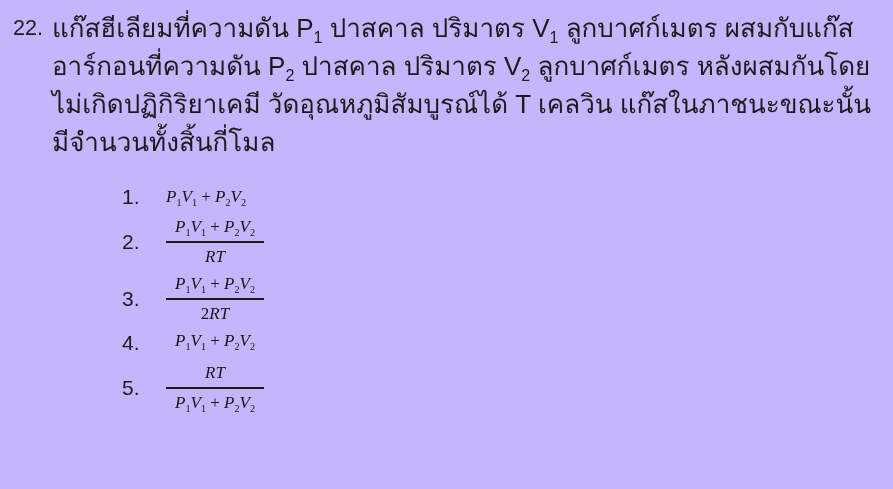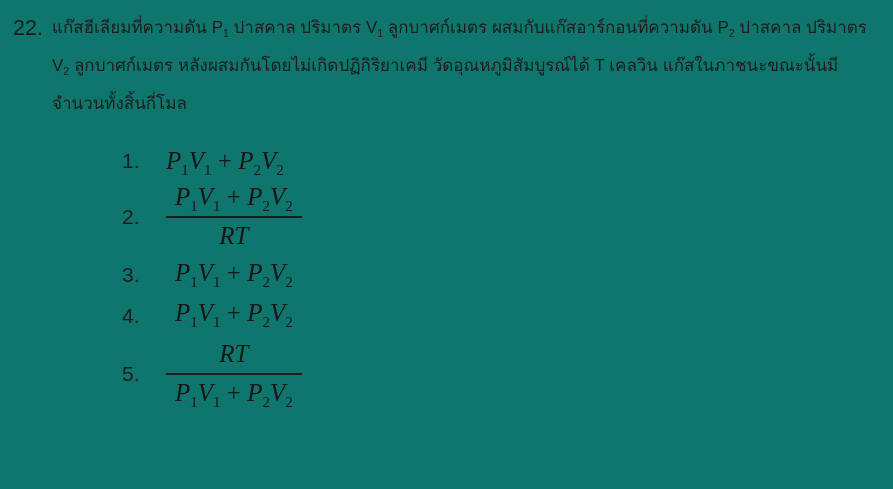--- a/index.html
+++ b/index.html
@@ -1,37 +1,37 @@
 <!DOCTYPE html>
 <html><head>
 <meta charset="utf-8">
 <style>
   html, body { margin: 0; padding: 0; background: #ffffff; }
   .page {
     position: relative;
     width: 893px;
     height: 489px;
-    background: #0f766e;
+    background: #c4b5fd;
     color: #1c1c1c;
     font-family: "Liberation Sans", sans-serif;
     overflow: hidden;
     box-sizing: border-box;
   }
   .question {
     display: flex;
     padding: 9px 12px 0 13px;
   }
   .q-num {
     flex: 0 0 39px;
     font-size: 21.5px;
     line-height: 38px;
   }
   .q-text {
     flex: 1;
-    font-size: 17px;
+    font-size: 26px;
     line-height: 38px;
   }
   .q-text sub, .latin-sub {
     font-size: 0.62em;
     line-height: 0;
   }
   .options {
     margin: 24px 0 0 122px;
     display: flex;
     flex-direction: column;
@@ -40,21 +40,21 @@
   .option {
     display: flex;
     align-items: center;
   }
   .opt-num {
     flex: 0 0 44px;
     font-size: 21px;
   }
   .formula {
     font-family: "Liberation Serif", serif;
-    font-size: 25px;
+    font-size: 17px;
     color: #161616;
   }
   .formula .mi { font-style: italic; }
   .formula .mn { font-style: normal; }
   .formula sub {
     font-size: 0.6em;
     font-style: normal;
     line-height: 0;
   }
   .frac {
@@ -86,21 +86,21 @@
       <div class="option">
         <span class="opt-num">1.</span>
         <span class="formula"><span class="mi">P</span><sub>1</sub><span class="mi">V</span><sub>1</sub><span class="mn"> + </span><span class="mi">P</span><sub>2</sub><span class="mi">V</span><sub>2</sub></span>
       </div>
       <div class="option">
         <span class="opt-num">2.</span>
         <span class="formula"><span class="frac"><span class="fr-num"><span class="mi">P</span><sub>1</sub><span class="mi">V</span><sub>1</sub><span class="mn"> + </span><span class="mi">P</span><sub>2</sub><span class="mi">V</span><sub>2</sub></span><span class="fr-den"><span class="mi">RT</span></span></span></span>
       </div>
       <div class="option">
         <span class="opt-num">3.</span>
-        <span class="formula"><span class="frac"><span class="fr-num"><span class="mi">P</span><sub>1</sub><span class="mi">V</span><sub>1</sub><span class="mn"> + </span><span class="mi">P</span><sub>2</sub><span class="mi">V</span><sub>2</sub></span></span></span>
+        <span class="formula"><span class="frac"><span class="fr-num"><span class="mi">P</span><sub>1</sub><span class="mi">V</span><sub>1</sub><span class="mn"> + </span><span class="mi">P</span><sub>2</sub><span class="mi">V</span><sub>2</sub></span><span class="fr-den"><span class="mn">2</span><span class="mi">RT</span></span></span></span>
       </div>
       <div class="option">
         <span class="opt-num">4.</span>
         <span class="formula"><span class="frac"><span class="fr-num"><span class="mi">P</span><sub>1</sub><span class="mi">V</span><sub>1</sub><span class="mn"> + </span><span class="mi">P</span><sub>2</sub><span class="mi">V</span><sub>2</sub></span></span></span>
       </div>
       <div class="option">
         <span class="opt-num">5.</span>
         <span class="formula"><span class="frac"><span class="fr-num"><span class="mi">RT</span></span><span class="fr-den"><span class="mi">P</span><sub>1</sub><span class="mi">V</span><sub>1</sub><span class="mn"> + </span><span class="mi">P</span><sub>2</sub><span class="mi">V</span><sub>2</sub></span></span></span>
       </div>
     </div>

